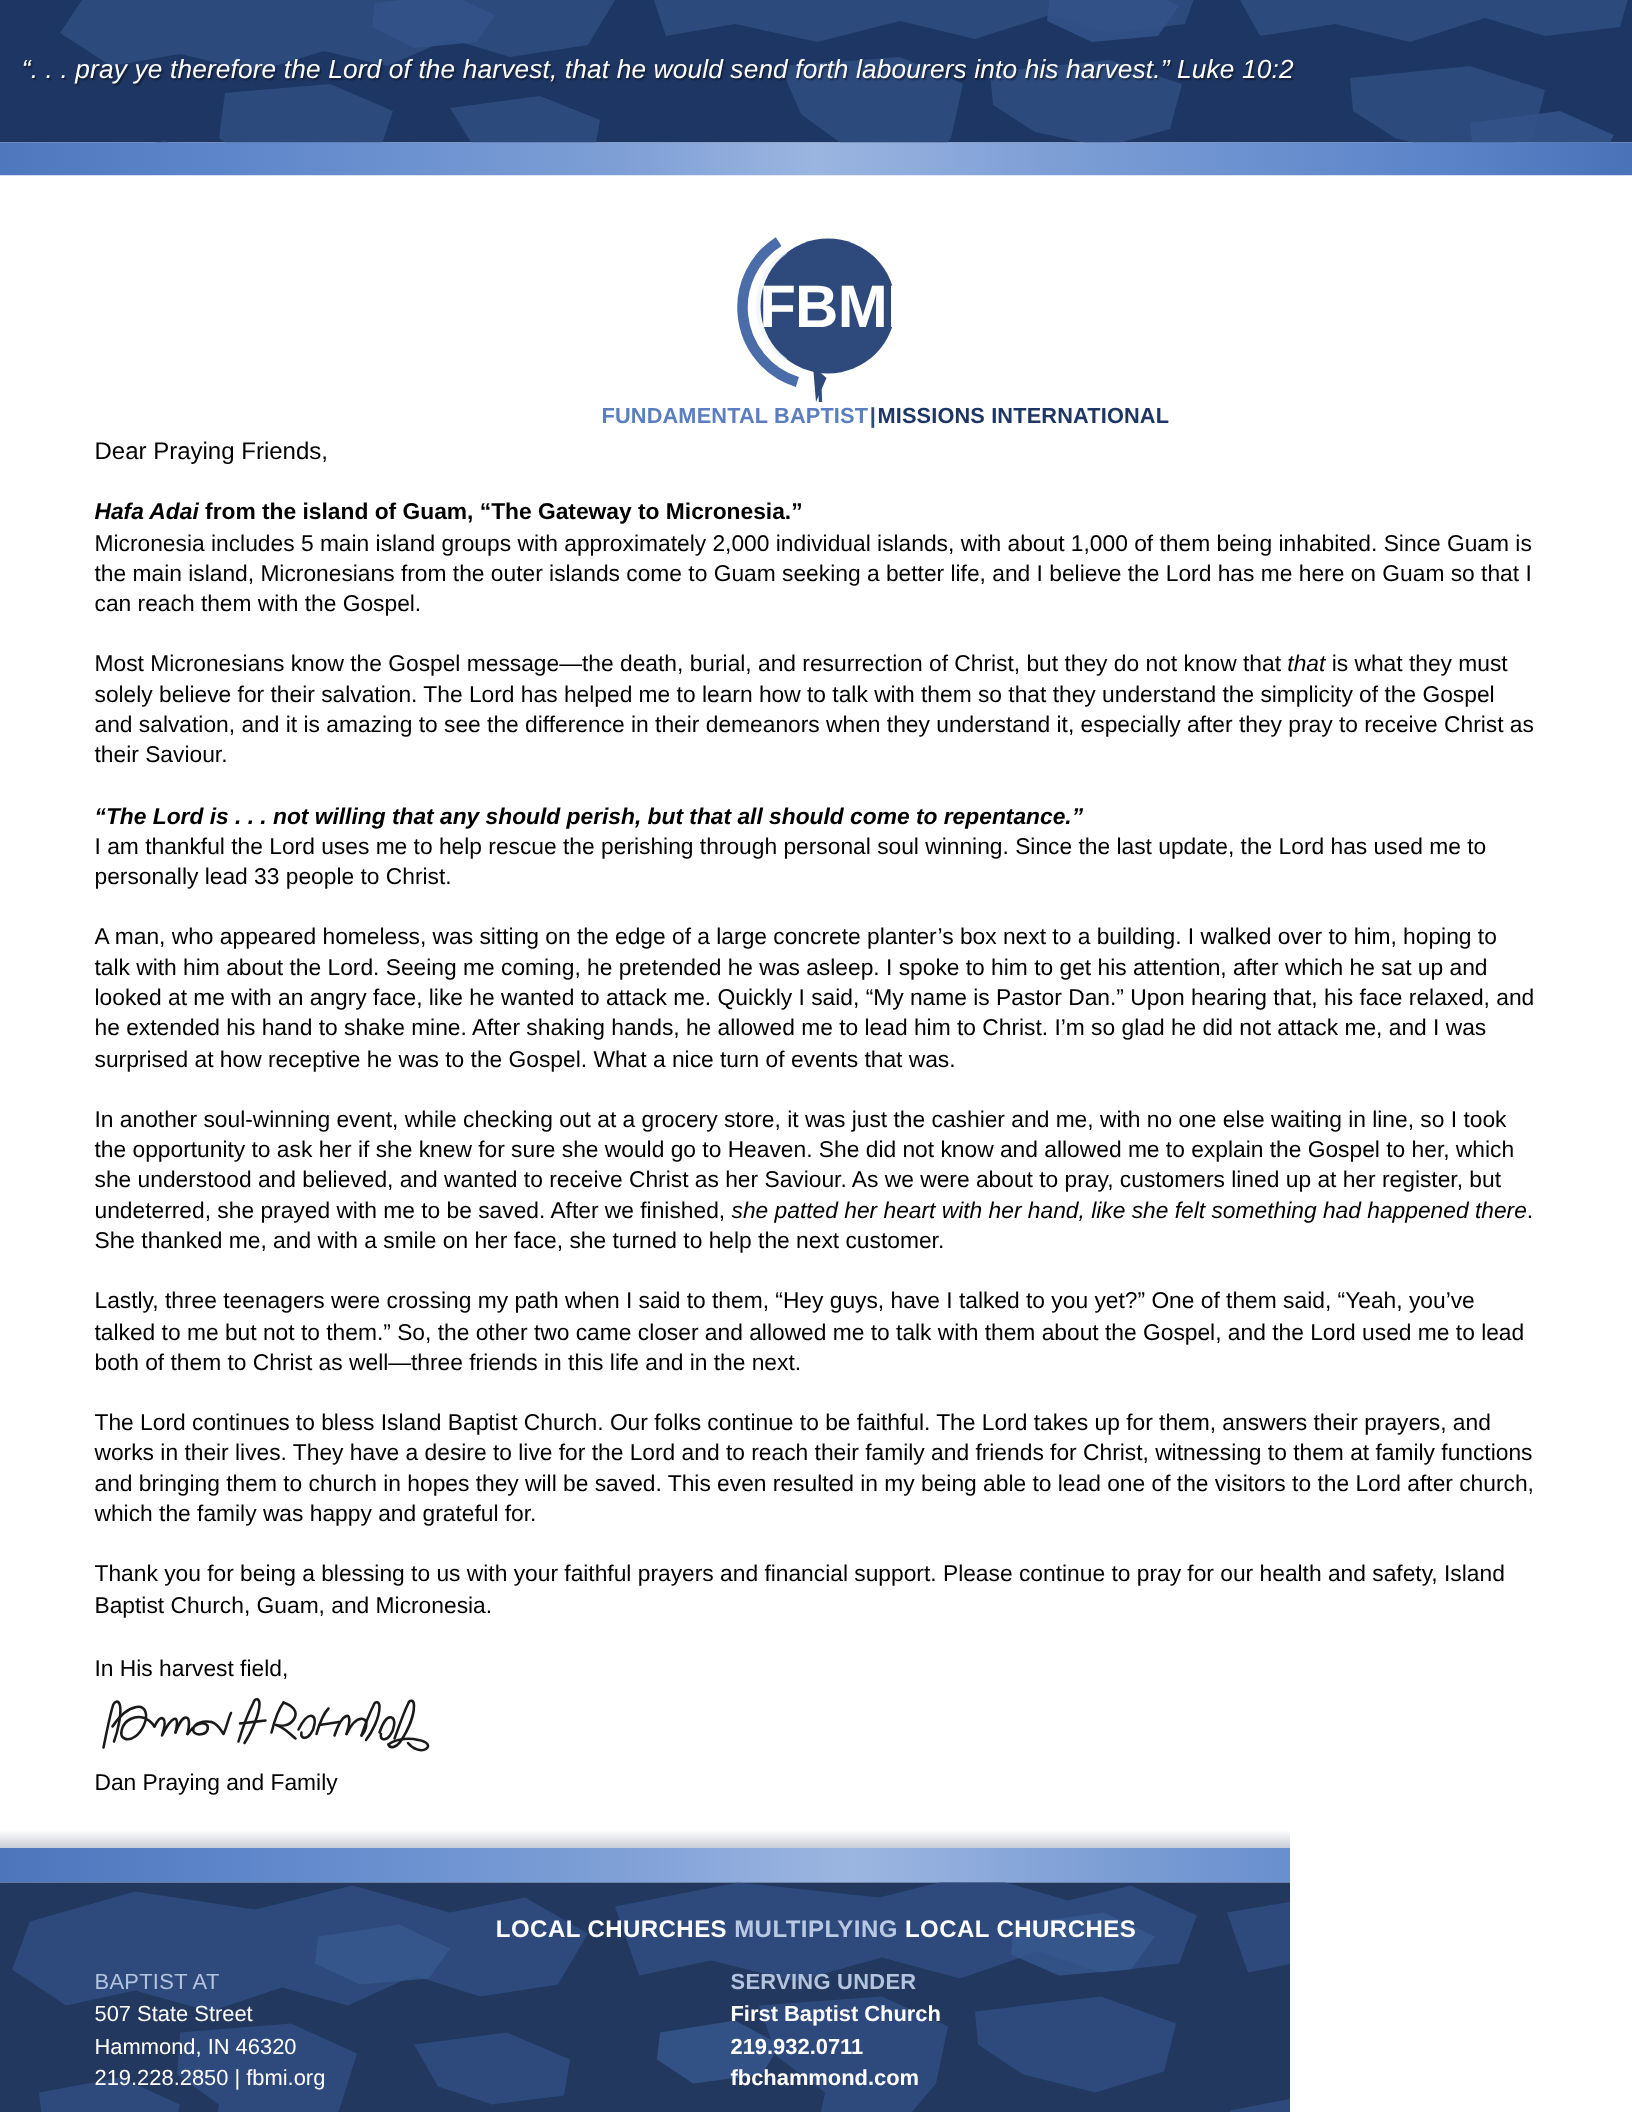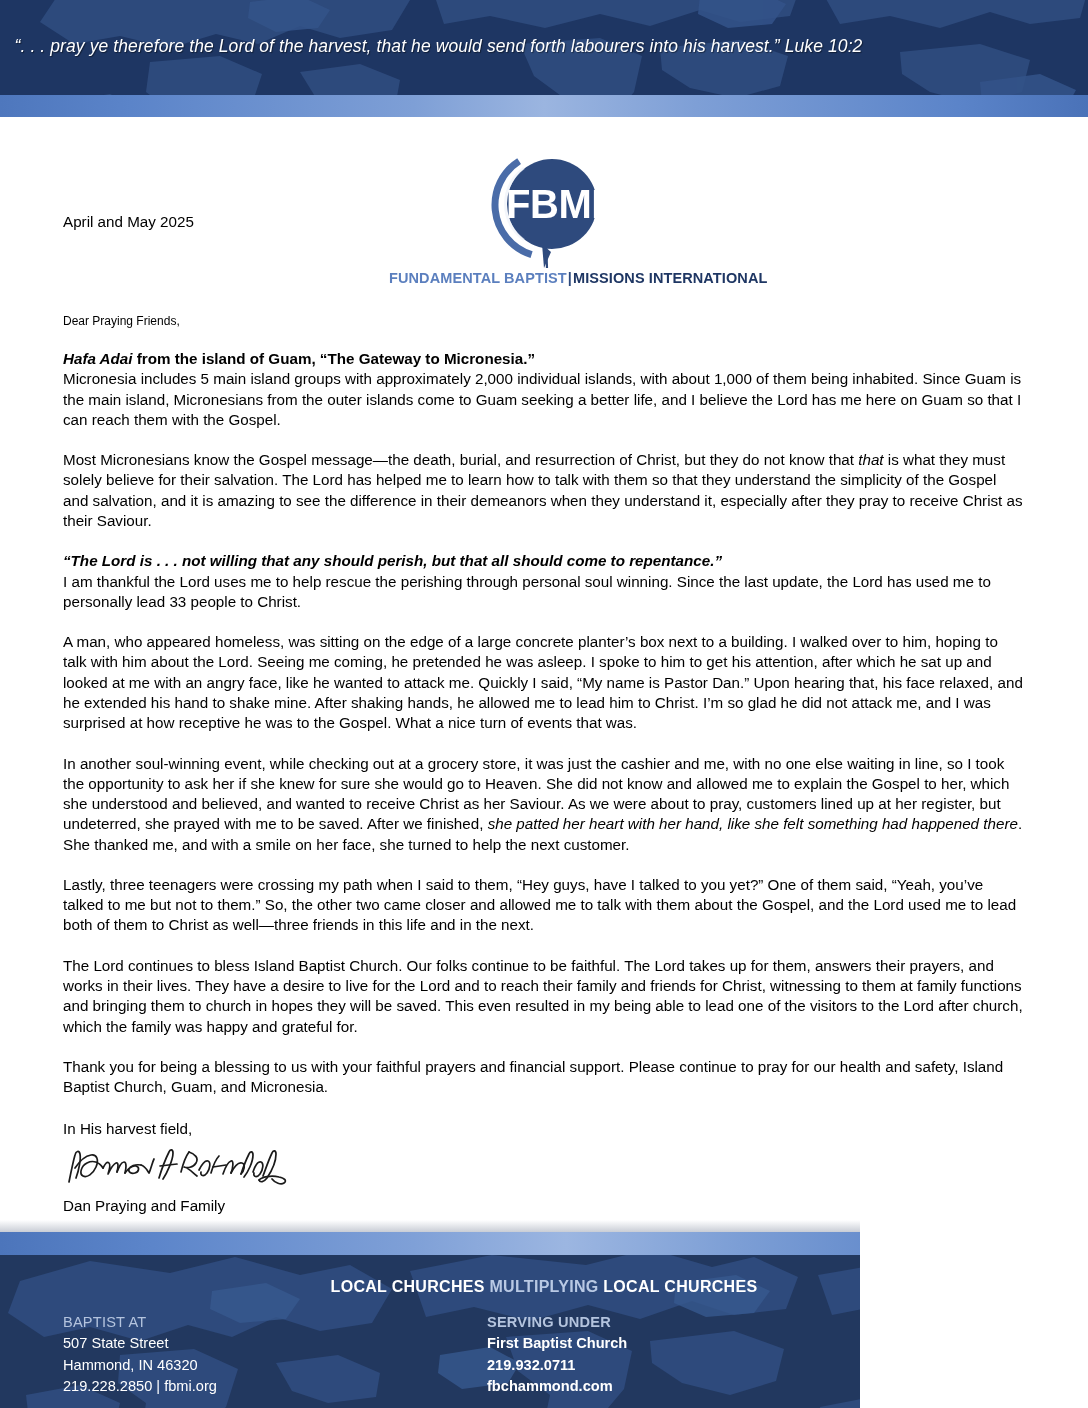--- a/index.html
+++ b/index.html
@@ -86,21 +86,21 @@
   .logo-mark {
     position: absolute;
     left: 95px;
     top: 0;
     width: 126px;
     height: 122px;
   }
   .logo-mark svg { display:block; width: 126px; height: 122px; }
   .logo-words {
     position: absolute;
-    left: 0;
+    left: 12px;
     top: 122px;
     width: 320px;
     text-align: center;
     white-space: nowrap;
     font-size: 14.5px;
     font-weight: bold;
     letter-spacing: 0.1px;
     font-family: "Liberation Sans", sans-serif;
   }
   .logo-words .w1 { color: #5b7fbe; }
@@ -119,21 +119,21 @@
     line-height: 1.335;
   }
   .date-line {
     font-size: 15.2px;
     margin: 0 0 0 0;
     height: 22px;
   }
   .salutation {
     margin: 0;
     padding-top: 79px;
-    font-size: 12px;
+    font-size: 16px;
   }
   p.para {
     margin: 0;
     padding-top: 20px;
     text-align: left;
     font-size: 15.2px;
     line-height: 1.335;
   }
   .lead {
     font-weight: bold;
@@ -289,21 +289,20 @@
         <text x="70" y="70" text-anchor="middle" font-family="'Liberation Sans', sans-serif" font-size="40" font-weight="bold" fill="#ffffff" letter-spacing="-0.5">FBMI</text>
       </svg>
     </div>
     <div class="logo-words">
       <span class="w1">FUNDAMENTAL BAPTIST</span><span class="sep">|</span><span class="w2">MISSIONS INTERNATIONAL</span>
     </div>
   </div>
 
   <div class="letter">
 
-    <div class="date-line">April and May 2025</div>
 
     <div class="salutation">Dear Praying Friends,</div>
 
     <p class="para">
       <span class="lead"><em>Hafa Adai</em><span> from the island of Guam, “The Gateway to Micronesia.”</span></span><span>Micronesia includes 5 main island groups with approximately 2,000 individual islands, with about 1,000 of them being inhabited. Since Guam is the main island, Micronesians from the outer islands come to Guam seeking a better life, and I believe the Lord has me here on Guam so that I can reach them with the Gospel.</span>
     </p>
 
     <p class="para"><span>Most Micronesians know the Gospel message—the death, burial, and resurrection of Christ, but they do not know that </span><em class="it">that</em><span> is what they must solely believe for their salvation. The Lord has helped me to learn how to talk with them so that they understand the simplicity of the Gospel and salvation, and it is amazing to see the difference in their demeanors when they understand it, especially after they pray to receive Christ as their Saviour.</span></p>
 
     <p class="para">

